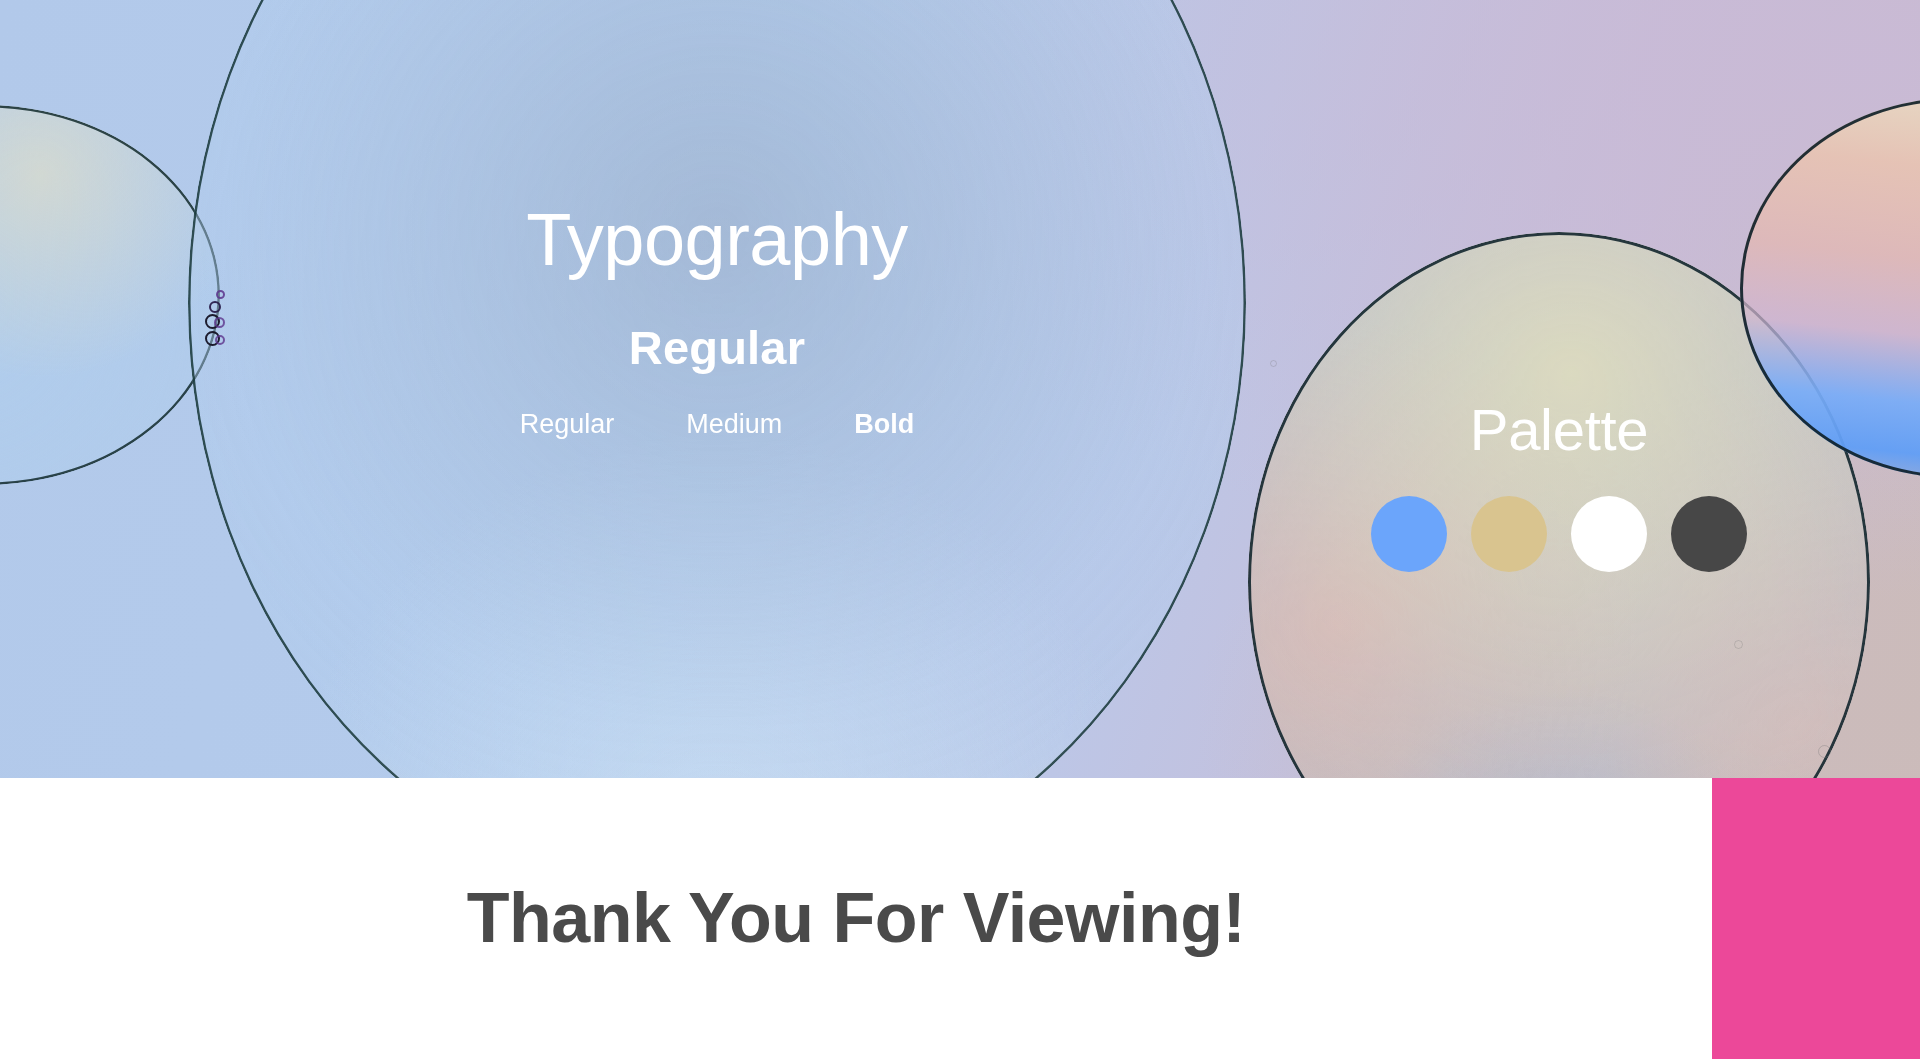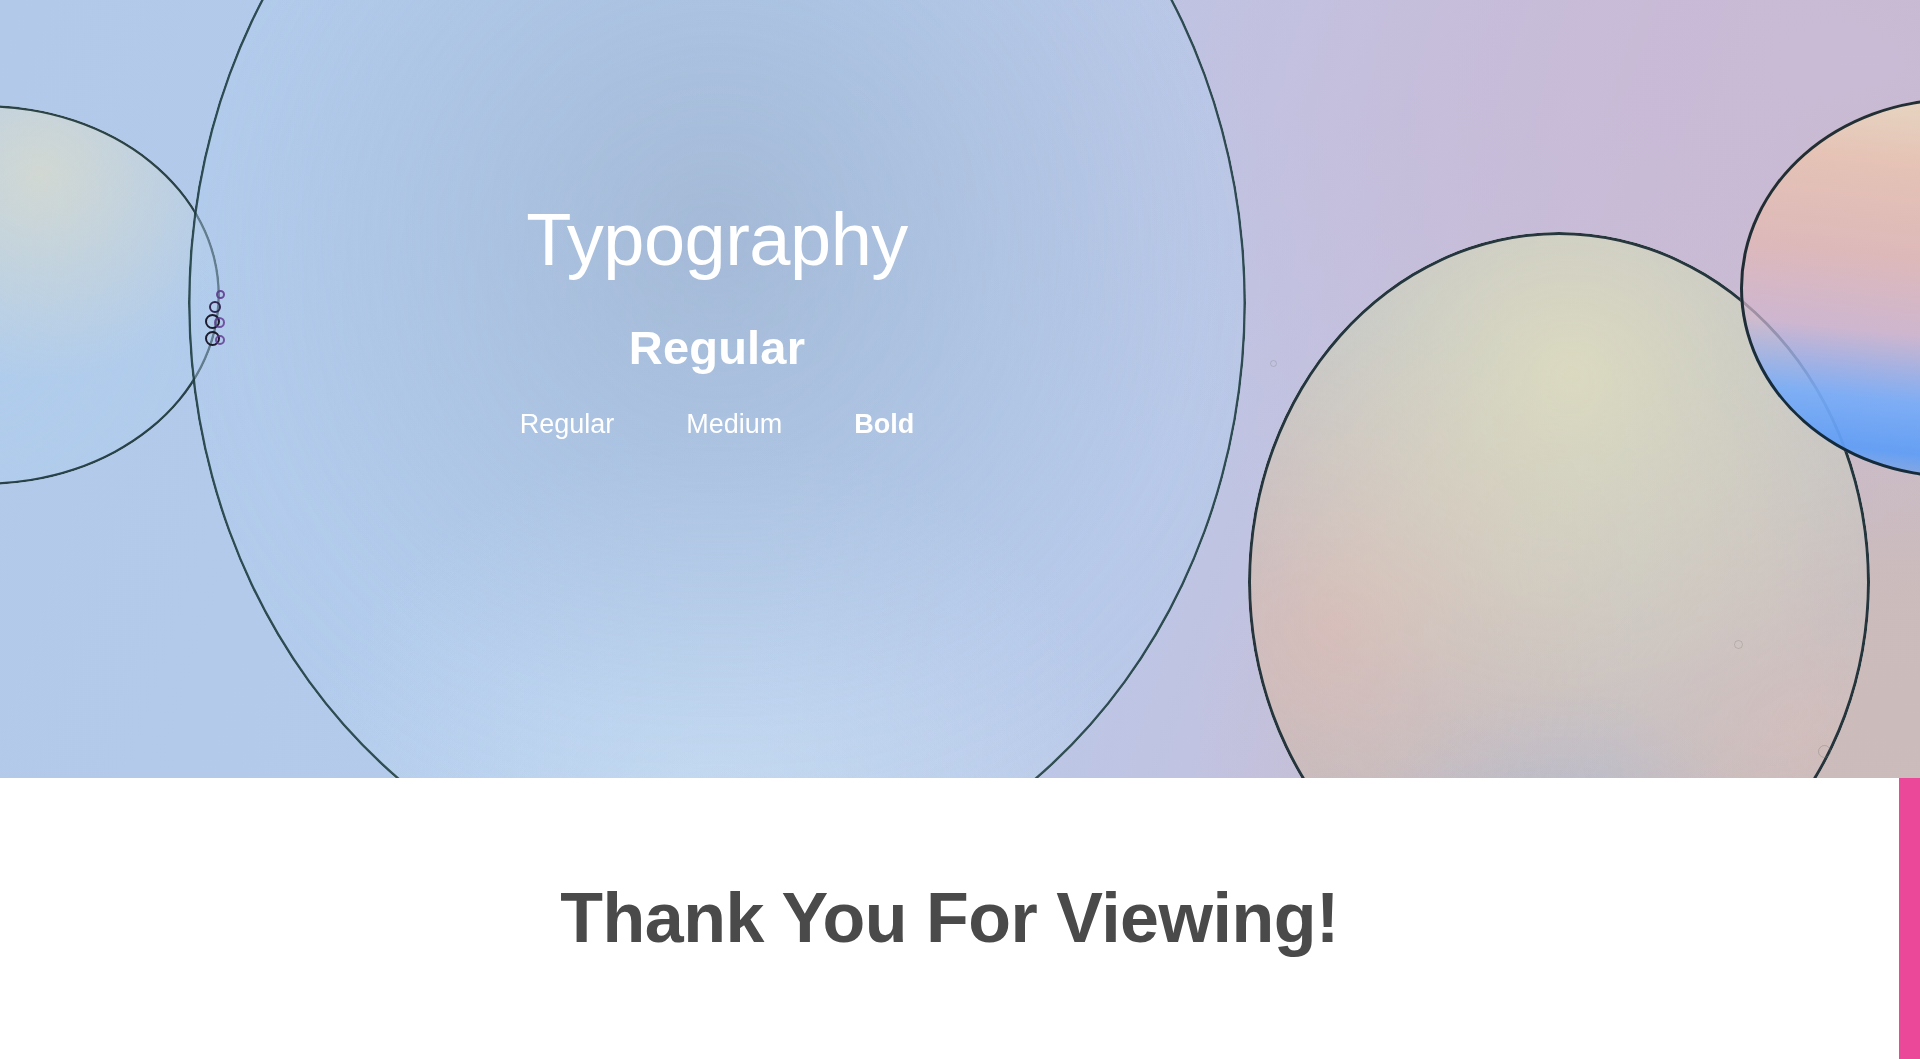--- a/index.html
+++ b/index.html
@@ -175,21 +175,21 @@
   }
   .swatch {
     width:76px; height:76px;
     border-radius:50%;
   }
 
   
   .closing {
     position:absolute;
     left:0; top:778px;
-    width:1899px;
+    width:1712px;
     height:281px;
     background:#ffffff;
     display:flex;
     align-items:center;
     justify-content:center;
   }
   .closing-title {
     font-size:70px;
     font-weight:700;
     letter-spacing:-0.5px;
@@ -229,20 +229,30 @@
 
       <div class="typo-family">Regular</div>
 
       <div class="weights-row">
         <span class="weight-sample w-regular">Regular</span>
         <span class="weight-sample w-medium">Medium</span>
         <span class="weight-sample w-bold">Bold</span>
       </div>
     </div>
 
+    <div class="palette-block">
+      <h2 class="palette-title">Palette</h2>
+
+      <div class="swatch-row">
+        <span class="swatch" style="background: rgb(107, 165, 251);"></span>
+        <span class="swatch" style="background: rgb(217, 196, 143);"></span>
+        <span class="swatch" style="background: rgb(255, 255, 255);"></span>
+        <span class="swatch" style="background: rgb(71, 71, 71);"></span>
+      </div>
+    </div>
 
   </section>
 
   <section class="closing">
     <h2 class="closing-title">Thank You For Viewing!</h2>
   </section>
 
 </div>
 
 </body></html>

